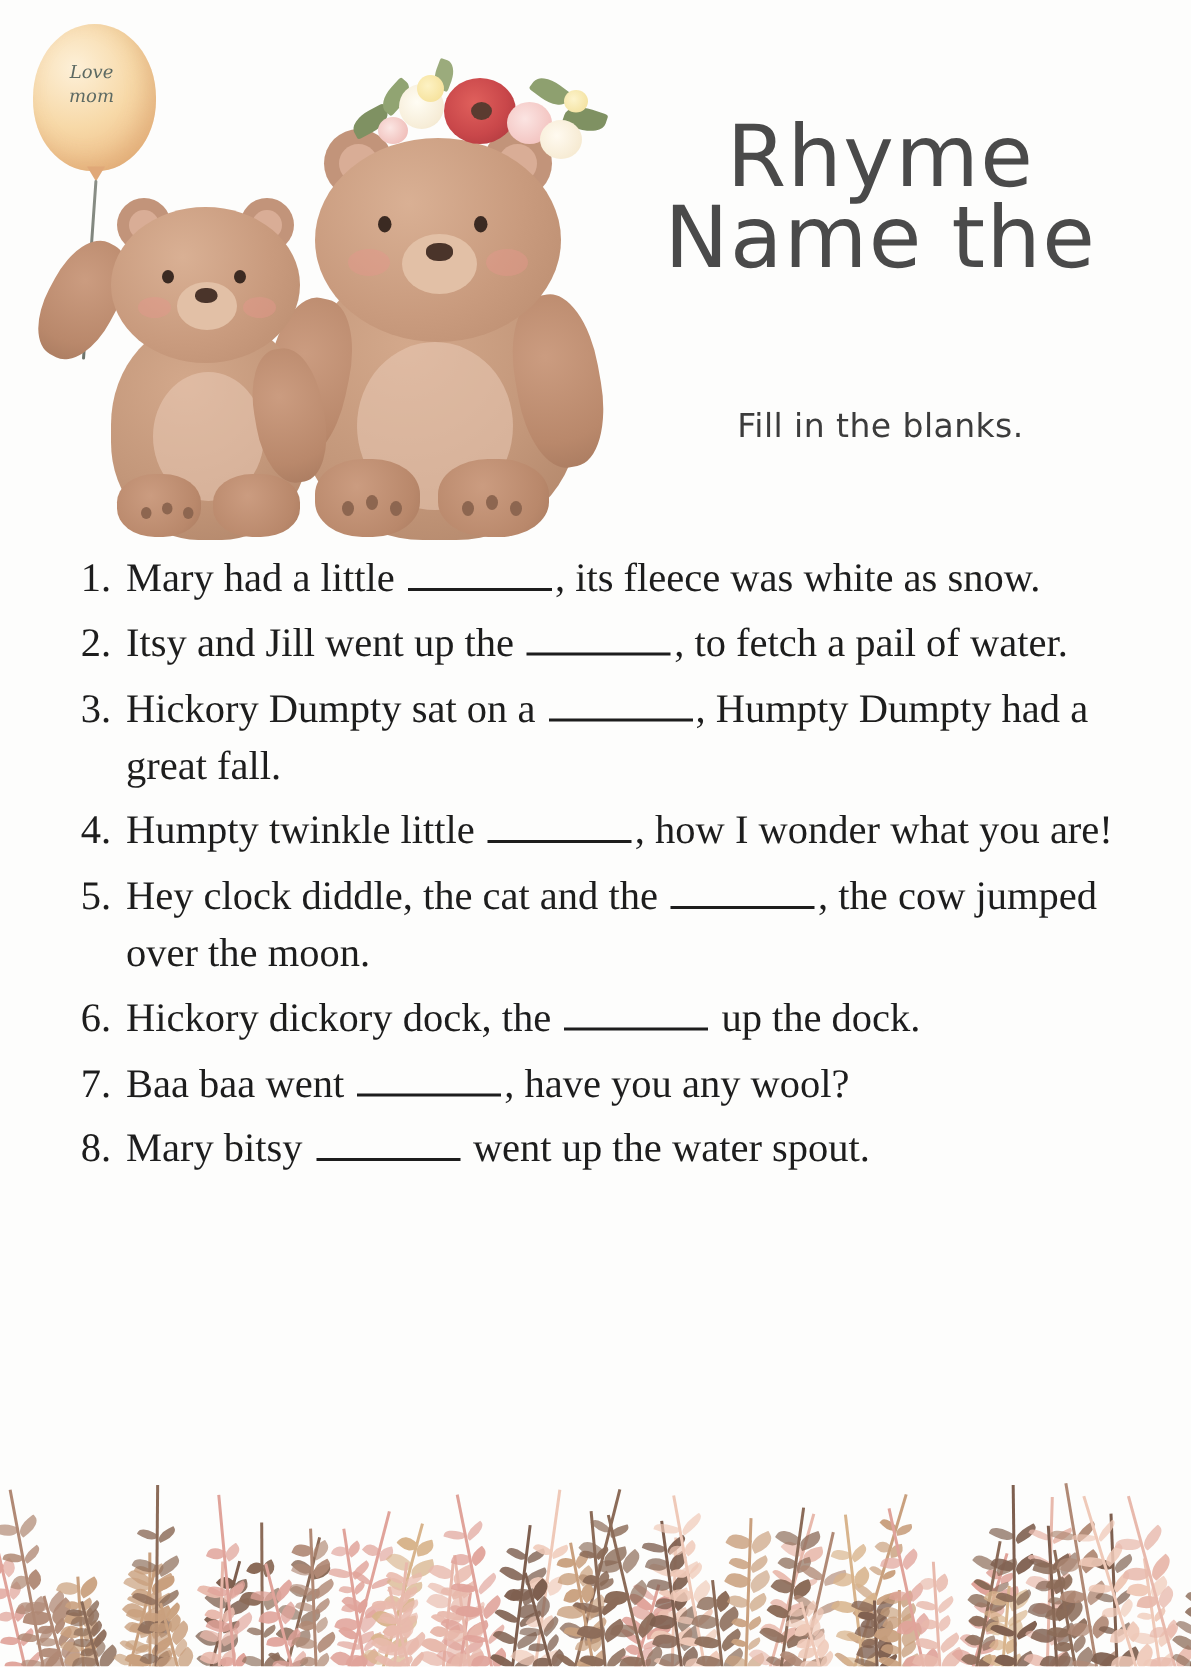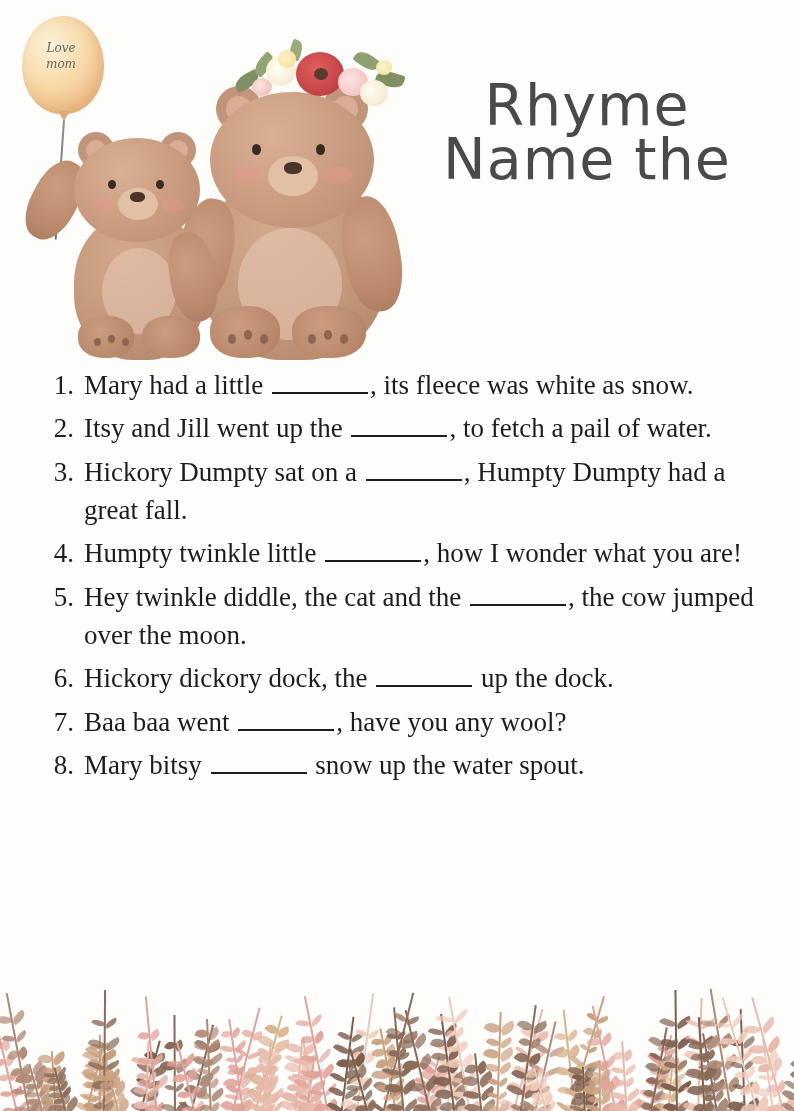--- a/index.html
+++ b/index.html
@@ -328,20 +328,21 @@
       <div class="petal" style="left:112px; top:30px; width:30px; height:28px; background:radial-gradient(circle at 40% 40%, #fbe4e2 0%, #f0b9b5 100%);"></div>
       <div class="petal" style="left:134px; top:42px; width:28px; height:26px; background:radial-gradient(circle at 40% 40%, #fffaf0 0%, #f3e5c8 100%);"></div>
       <div class="petal" style="left:26px; top:40px; width:20px; height:18px; background:radial-gradient(circle at 40% 40%, #fbe6e3 0%, #edb3ae 100%);"></div>
       <div class="petal" style="left:150px; top:22px; width:16px; height:15px; background:radial-gradient(circle at 40% 40%, #fdf4cd 0%, #f1dd94 100%);"></div>
     </div>
 
     <div class="title-block">
       <div class="title-line two">Rhyme</div>
       <div class="title-line one">Name the</div>
     </div>
+    <div class="subtitle">Fill in the blanks.</div>
   </div>
 
   <div class="questions">
 
     <div class="q-row">
       <div class="q-num">1.</div>
       <div class="q-text">
         <span>Mary had a little</span>
         <span class="blank"></span><span>, its fleece was white as snow.</span>
       </div>
@@ -367,21 +368,21 @@
       <div class="q-num">4.</div>
       <div class="q-text">
         <span>Humpty twinkle little</span>
         <span class="blank"></span><span>, how I wonder what you are!</span>
       </div>
     </div>
 
     <div class="q-row">
       <div class="q-num">5.</div>
       <div class="q-text">
-        <span>Hey twinkle diddle, the cat and the</span>
+        <span>Hey clock diddle, the cat and the</span>
         <span class="blank"></span><span>, the cow jumped over the moon.</span>
       </div>
     </div>
 
     <div class="q-row">
       <div class="q-num">6.</div>
       <div class="q-text">
         <span>Hickory dickory dock, the</span>
         <span class="blank"></span><span> up the dock.</span>
       </div>
@@ -392,21 +393,21 @@
       <div class="q-text">
         <span>Baa baa went</span>
         <span class="blank"></span><span>, have you any wool?</span>
       </div>
     </div>
 
     <div class="q-row">
       <div class="q-num">8.</div>
       <div class="q-text">
         <span>Mary bitsy</span>
-        <span class="blank"></span><span> snow up the water spout.</span>
+        <span class="blank"></span><span> went up the water spout.</span>
       </div>
     </div>
 
   </div>
 
   <div class="foliage">
 
   <div class="sprig" style="left: 0.90415px; width: 34px; height: 93.9847px; transform: rotate(-13.1deg);">
         <div class="stem" style="height: 93.9847px; background: rgb(224, 163, 154);"></div>
         <div class="lf" style="bottom: 6px; left: 3.94894px; width: 13.0511px; height: 5.39279px; background: rgb(224, 163, 154); opacity: 0.96; transform: rotate(28deg);"></div>

